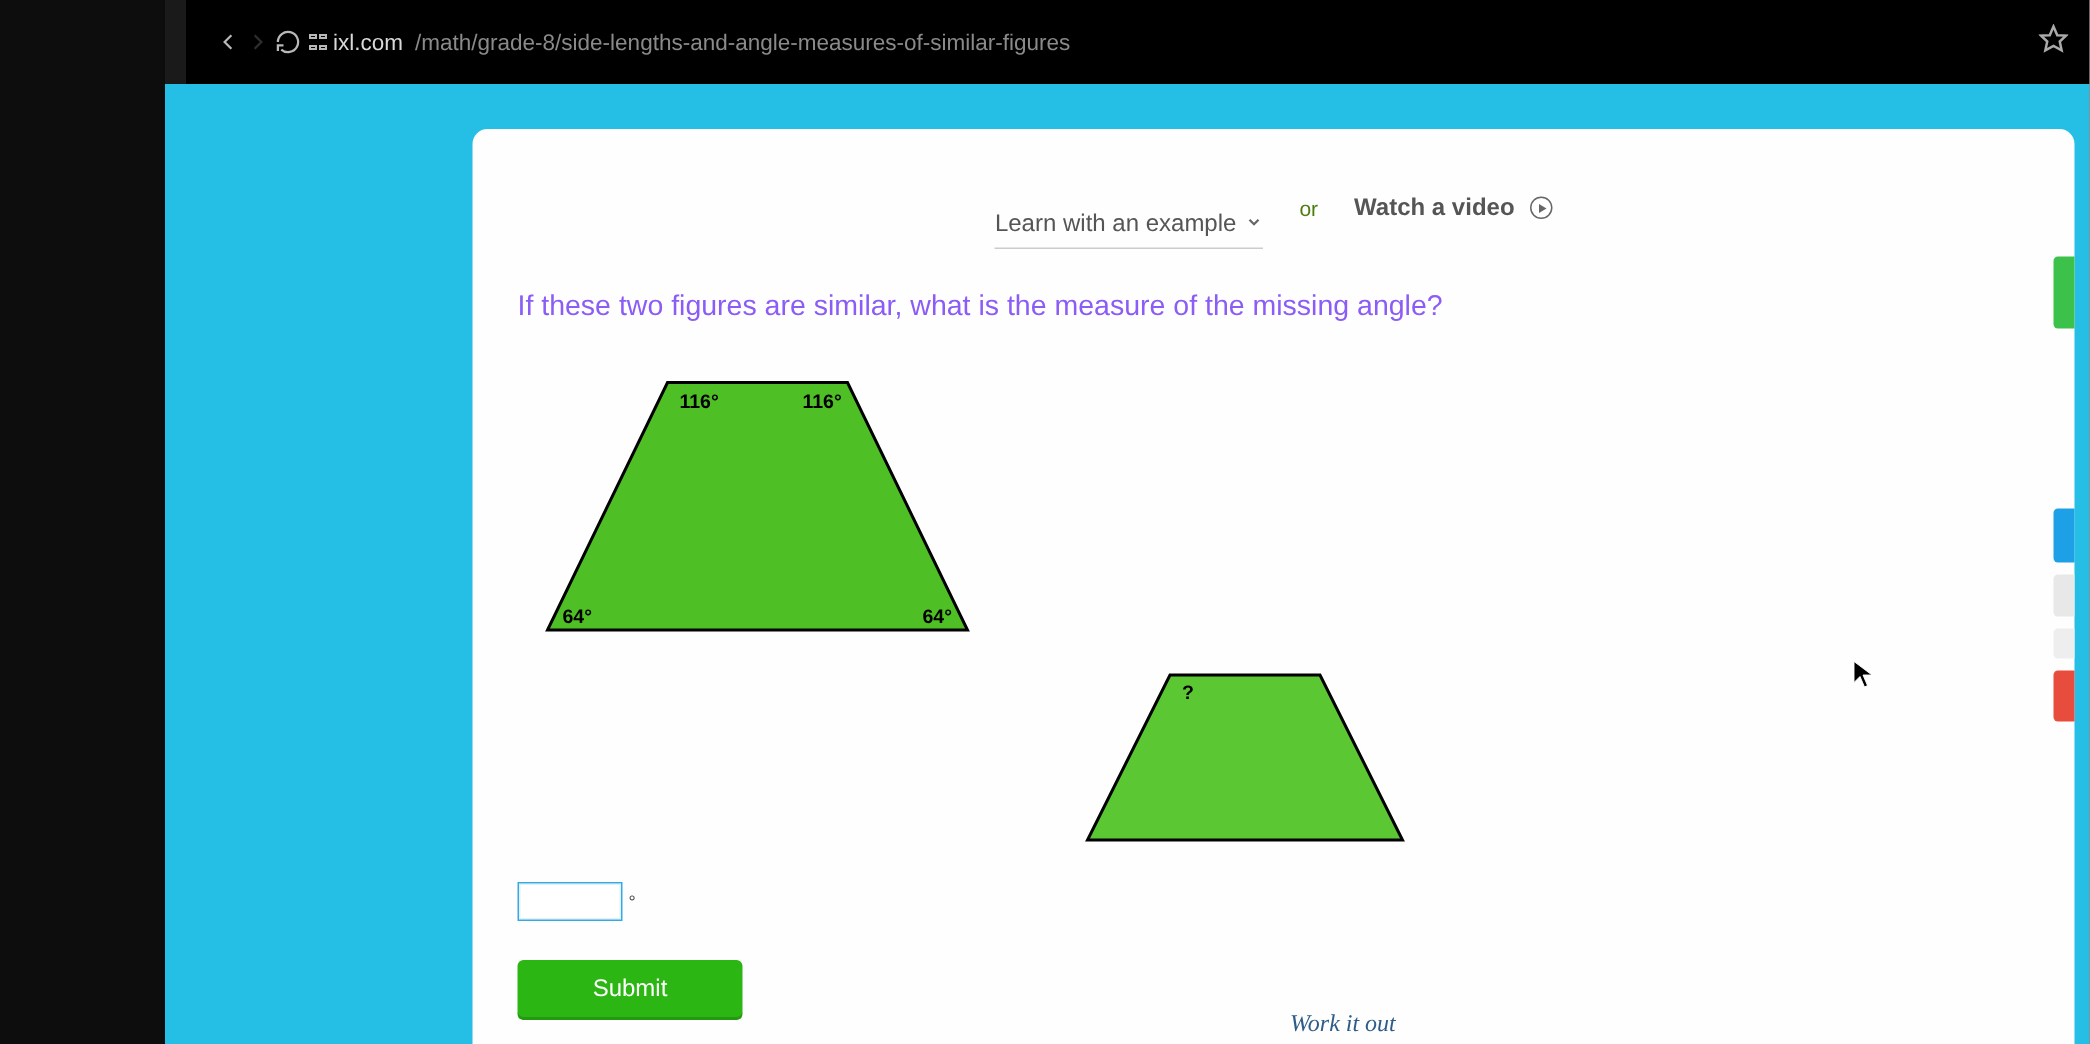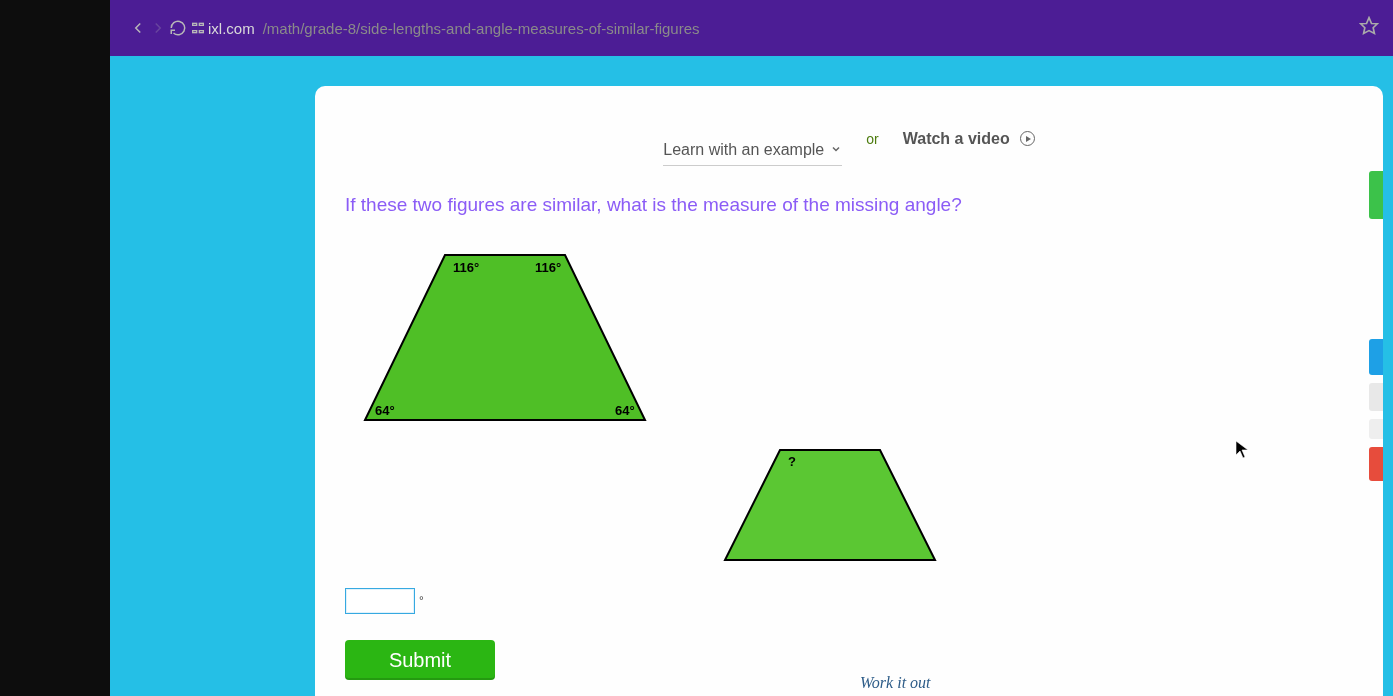--- a/index.html
+++ b/index.html
@@ -6,23 +6,23 @@
   body {
     width: 1393px;
     height: 696px;
     background: #1a1a1a;
     font-family: Arial, Helvetica, sans-serif;
     overflow: hidden;
     position: relative;
   }
   .browser-bar {
     position: absolute;
-    left: 110px; top: 0; right: 0;
+    left: 124px; top: 0; right: 0;
     height: 56px;
-    background: #4c1d95;
+    background: #000000;
     display: flex;
     align-items: center;
     padding: 0 18px;
     color: #9c9c9c;
   }
   .bb-icon { width: 20px; height: 20px; display:flex; align-items:center; justify-content:center; cursor:pointer; color:#b8b8b8; }
   .url { font-size: 15px; color:#9c9c9c; display:flex; align-items:center; gap:8px;}
   .url .domain { color:#d9d9d9; }
   .url .path { color:#8a8a8a; }
   .star { position:absolute; right:14px; top:16px; color:#aaa; }
@@ -55,21 +55,21 @@
   .trap2 { left:365px; top:200px; }
   .answer-row { display:flex; align-items:center; gap:2px; margin-top:8px; }
   .answer-input {
     width:70px; height:26px; border:1px solid #36a9e1; background:#fff;
     outline:none; padding:2px 4px; font-size:14px;
     box-shadow: 0 0 0 1px rgba(54,169,225,0.15) inset;
   }
   .deg-mark { font-size:12px; color:#444; margin-left:2px;}
   .submit-btn {
     margin-top:26px; width:150px; height:40px; background:#2bb613;
-    color:#fff; font-size:20px; border:none; border-radius:4px; cursor:pointer;
+    color:#fff; font-size:16px; border:none; border-radius:4px; cursor:pointer;
     box-shadow: inset 0 -2px 0 rgba(0,0,0,0.15);
   }
   .work-it { position:absolute; left:545px; bottom:4px; color:#2d5c88; font-size:16px; font-style:italic; font-family: Georgia, serif;}
   .right-tabs { position:absolute; right:0; top:85px; width:14px; }
   .right-tabs div { width:14px; margin-bottom:8px; border-radius:3px 0 0 3px;}
   .rt-green { height:48px; background:#3cc24a; }
   .rt-blue { height:36px; background:#1ea0e6; margin-top:120px;}
   .rt-grey { height:28px; background:#e8e8e8; margin-top:8px;}
   .rt-grey2 { height:20px; background:#eee;}
   .rt-red { height:34px; background:#e74c3c; margin-top:8px;}

